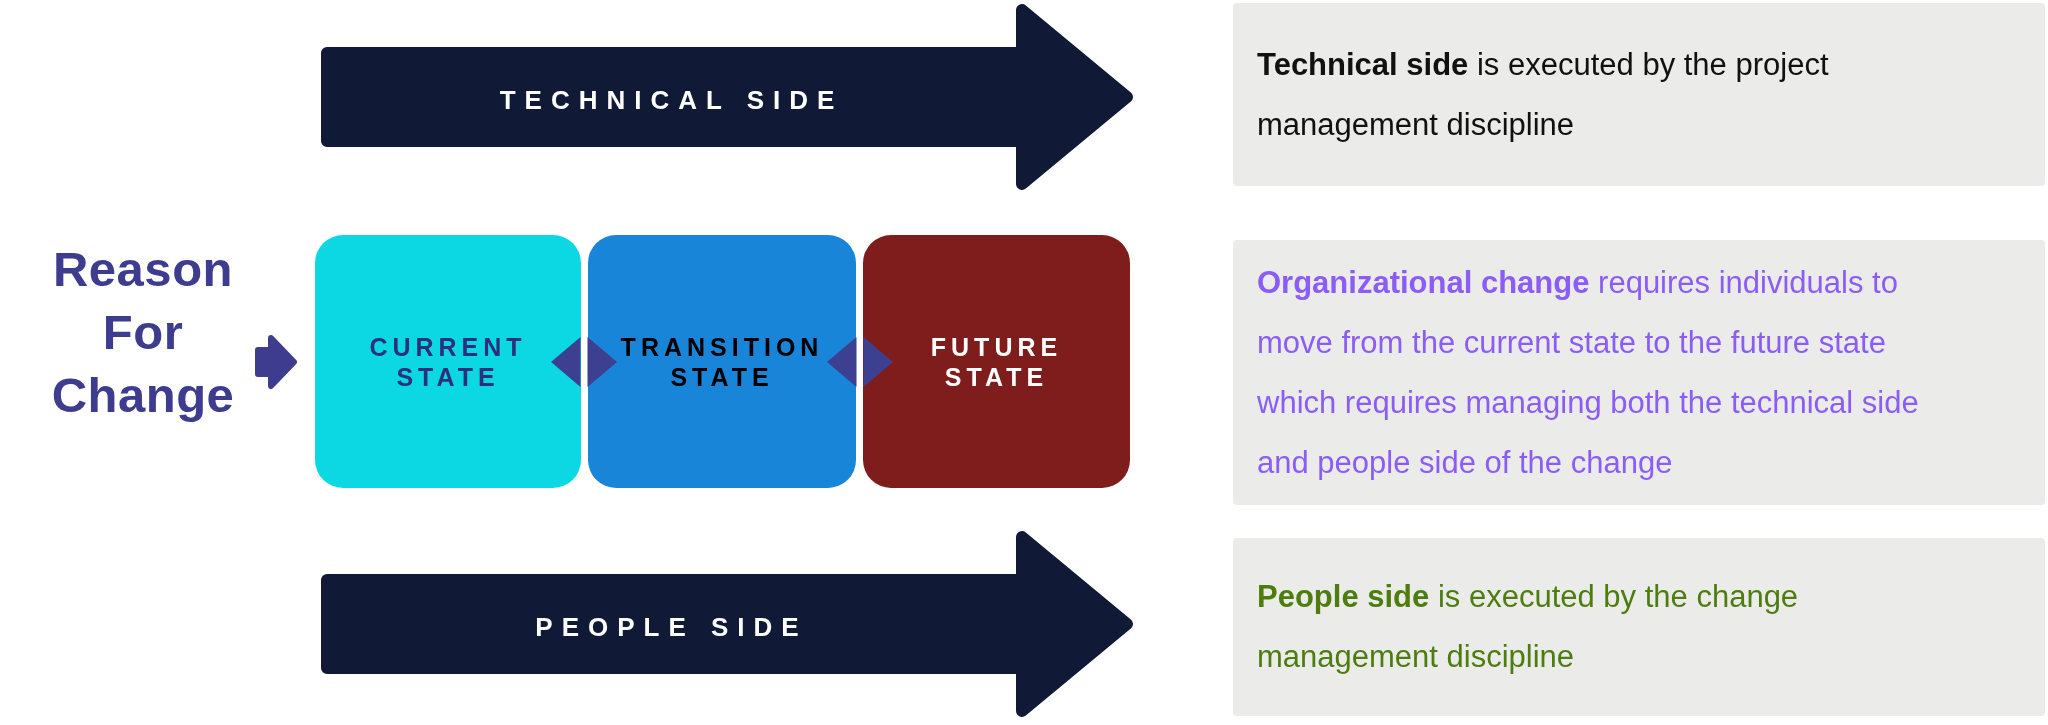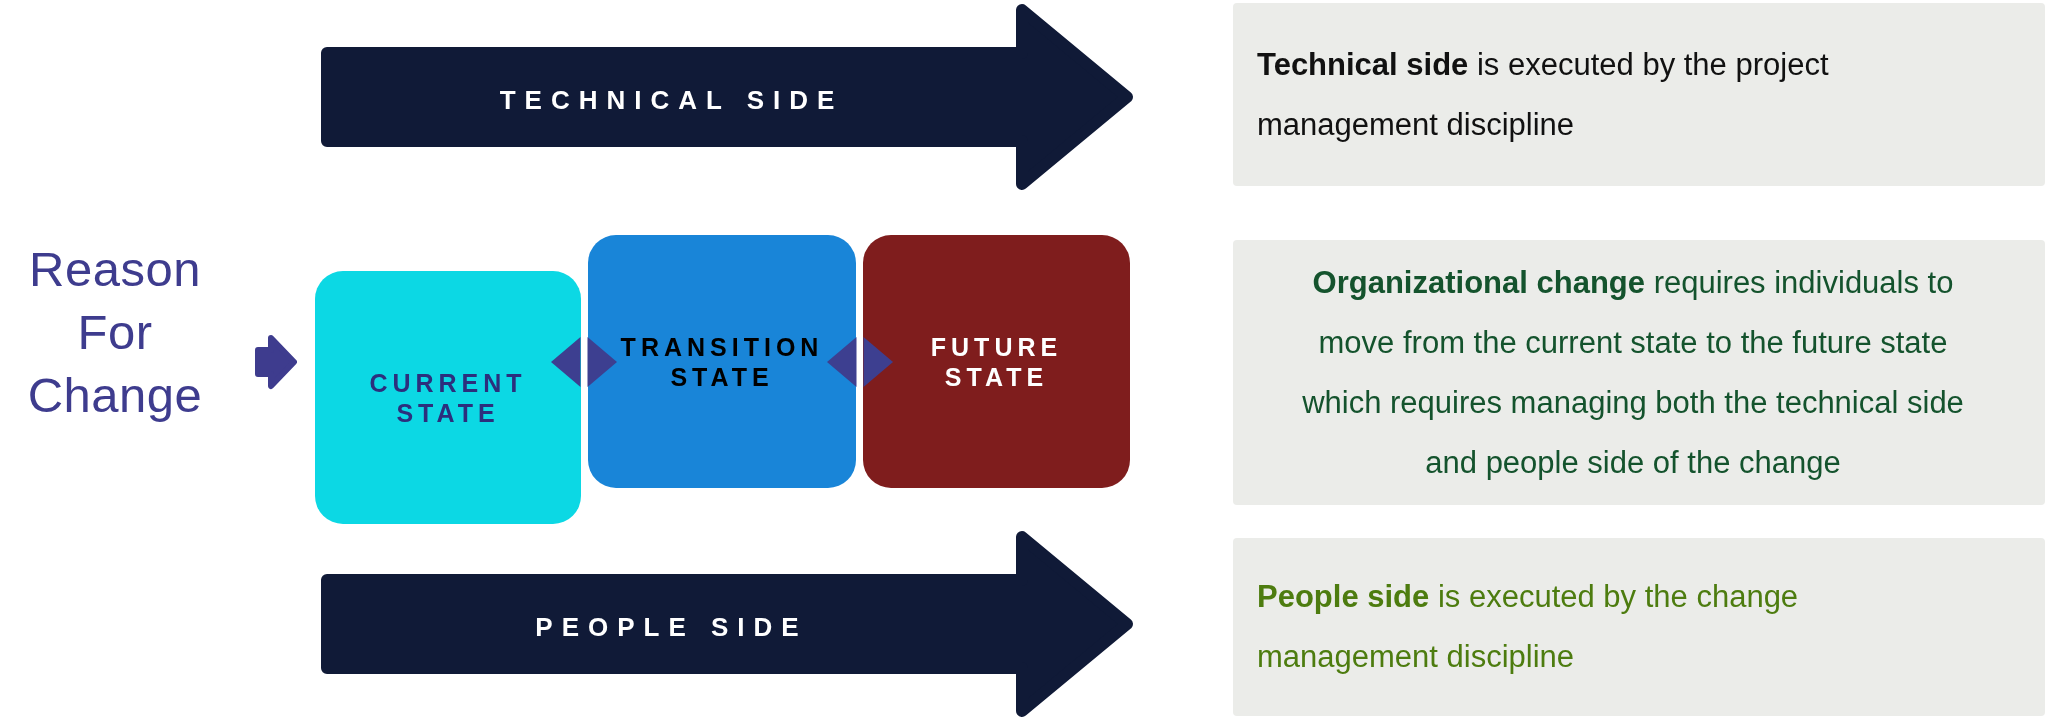--- a/index.html
+++ b/index.html
@@ -6,22 +6,22 @@
   body{
     width:2048px;height:725px;position:relative;overflow:hidden;
     background:#ffffff;
     font-family:"Liberation Sans", sans-serif;
   }
   .abs{position:absolute;}
 
   
   .reason-text{
     left:0; top:238; width:230px; text-align:center;
-    font-size:49px; line-height:63px; font-weight:400;
-    white-space:pre-line; letter-spacing:0.5px;
+    font-size:49px; line-height:63px; font-weight:700;
+    white-space:pre-line; letter-spacing:0.5px;padding-left:28px;
   }
   .reason-text{top:238px;}
 
   
   .arrow-svg{left:315px; width:830px; height:200px; display:block;}
   .arrow-label{
     left:315px; width:713px; height:200px;
     display:flex; align-items:center; justify-content:center;
     color:#ffffff; font-weight:700; font-size:26px; letter-spacing:9px;
     white-space:nowrap;
@@ -61,21 +61,21 @@
 <svg class="abs arrow-svg" style="top:0px" viewBox="0 0 830 200">
   <path d="M12,53 H707 V10 L812,97 L707,184 V141 H12 Z" stroke-width="12" stroke-linejoin="round" fill="#101a37" stroke="#101a37"></path>
 </svg>
 <div class="abs arrow-label" style="top:0px">TECHNICAL SIDE</div>
 
 <svg class="abs arrow-svg" style="top:527px" viewBox="0 0 830 200">
   <path d="M12,53 H707 V10 L812,97 L707,184 V141 H12 Z" stroke-width="12" stroke-linejoin="round" fill="#101a37" stroke="#101a37"></path>
 </svg>
 <div class="abs arrow-label" style="top:527px">PEOPLE SIDE</div>
 
-<div class="abs state-box" style="left: 315px; background: rgb(12, 216, 228); color: rgb(44, 47, 125); margin-top: 36px;">CURRENT
+<div class="abs state-box" style="left: 315px; background: rgb(12, 216, 228); color: rgb(44, 47, 125);">CURRENT
 STATE</div>
 <div class="abs state-box" style="left: 588px; width: 268px; background: rgb(25, 133, 216); color: #000000;">TRANSITION
 STATE</div>
 <div class="abs state-box" style="left: 863px; width: 267px; background: #7f1d1d; color: rgb(255, 255, 255);">FUTURE
 STATE</div>
 
 <svg class="abs connector-svg" style="left:551px" viewBox="0 0 66 56">
   <polygon points="0,28 29.5,3 29.5,53" fill="#3d3f90"></polygon>
   <polygon points="36.5,3 66,28 36.5,53" fill="#3d3f90"></polygon>
 </svg>
@@ -83,21 +83,21 @@
   <polygon points="0,28 29.5,3 29.5,53" fill="#3d3f90"></polygon>
   <polygon points="36.5,3 66,28 36.5,53" fill="#3d3f90"></polygon>
 </svg>
 
 <div class="abs card" style="top: 3px; height: 183px; background: rgb(235, 236, 233);">
   <p class="card-text" style="color: rgb(17, 17, 17);"><b>Technical side</b> <span>is executed by the project
 management discipline</span></p>
 </div>
 
 <div class="abs card" style="top: 240px; height: 265px; background: rgb(235, 236, 233);">
-  <p class="card-text" style="color: #14532d; text-align: center;"><b>Organizational change</b> <span>requires individuals to
+  <p class="card-text" style="color: #8b5cf6;"><b>Organizational change</b> <span>requires individuals to
 move from the current state to the future state
 which requires managing both the technical side
 and people side of the change</span></p>
 </div>
 
 <div class="abs card" style="top: 538px; height: 178px; background: rgb(235, 236, 233);">
   <p class="card-text" style="color: #4d7c0f;"><b>People side</b> <span>is executed by the change
 management discipline</span></p>
 </div>
 

